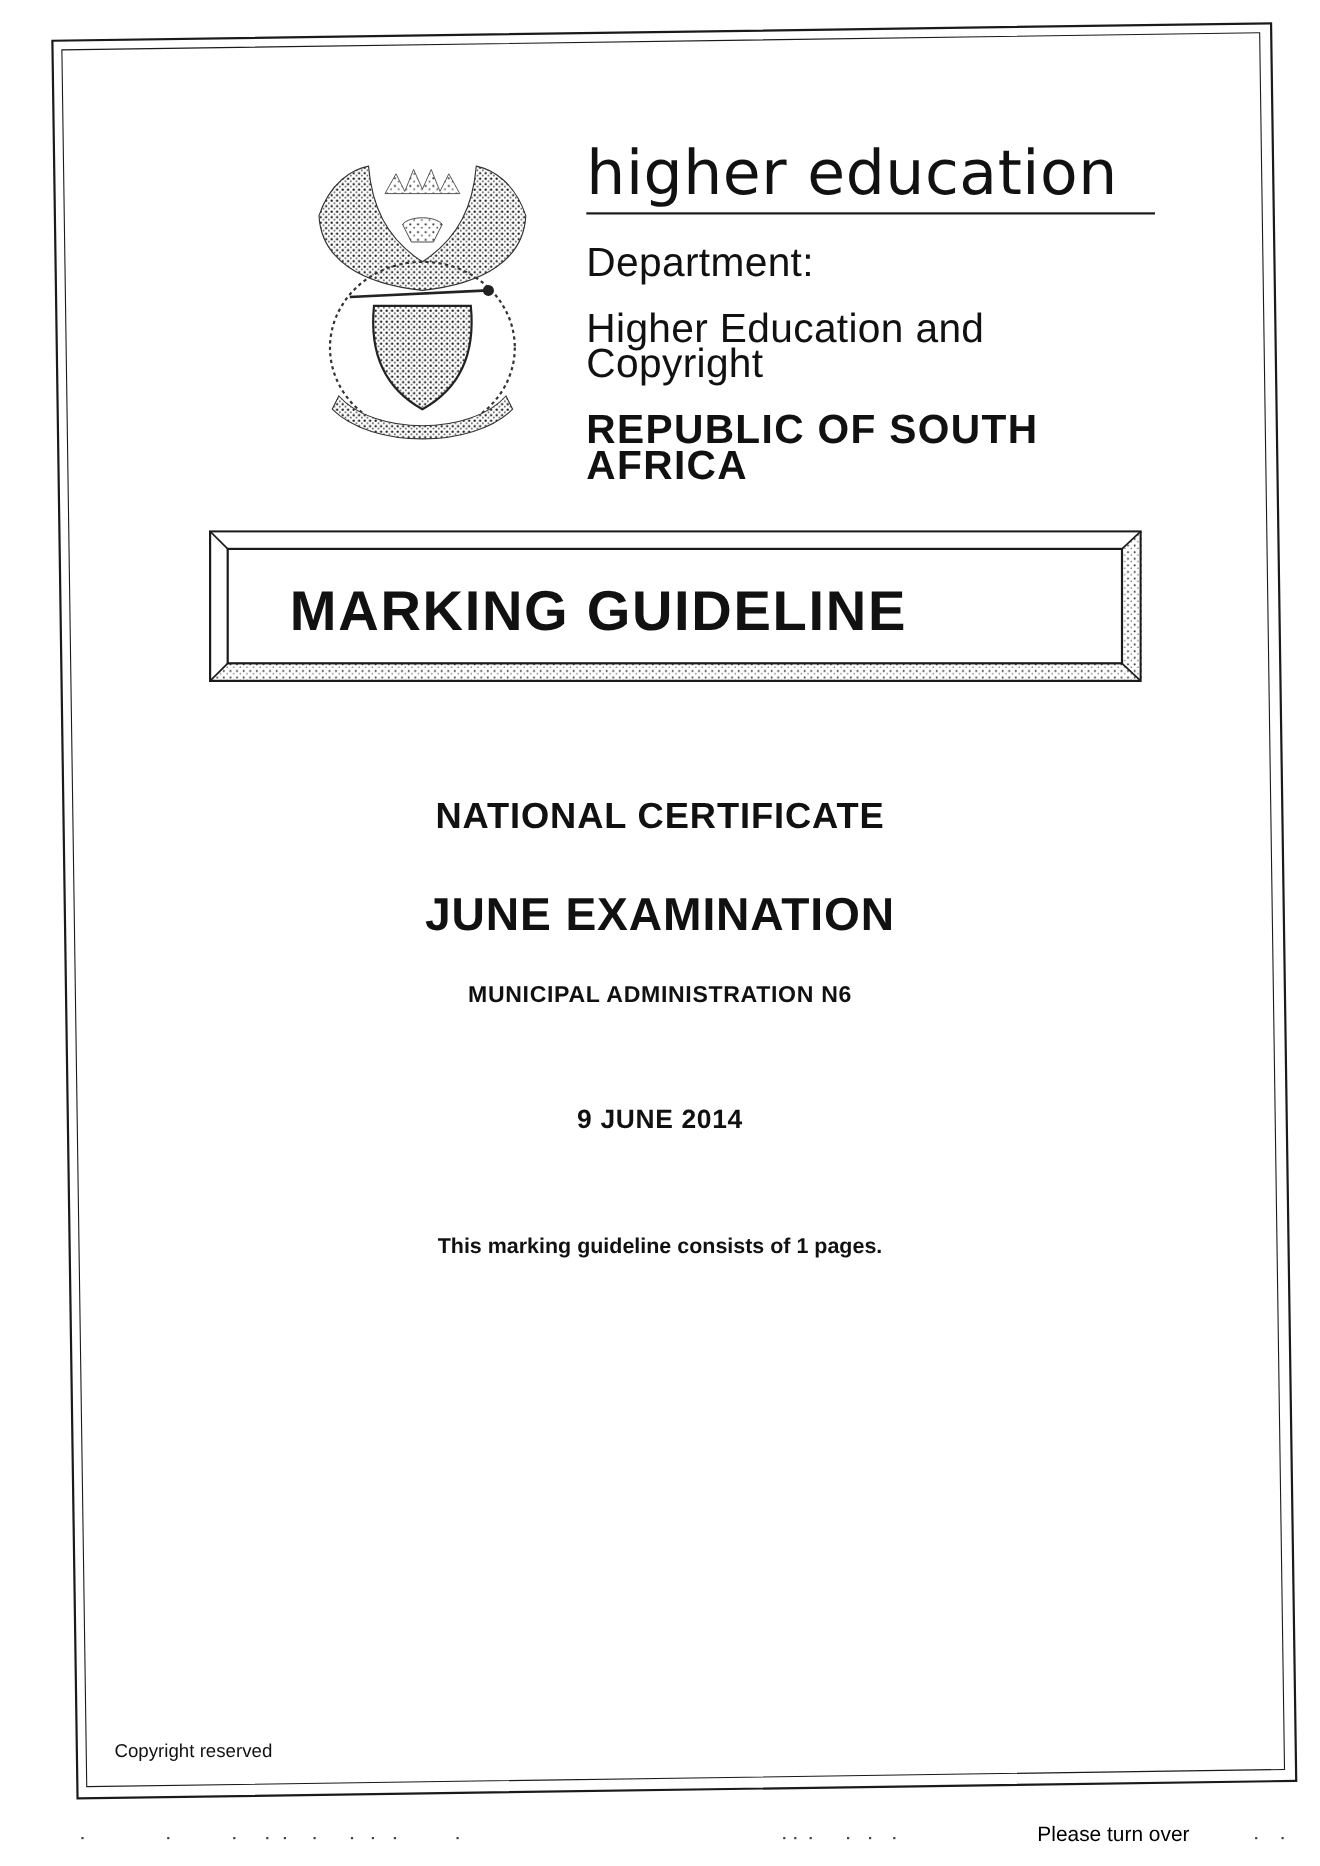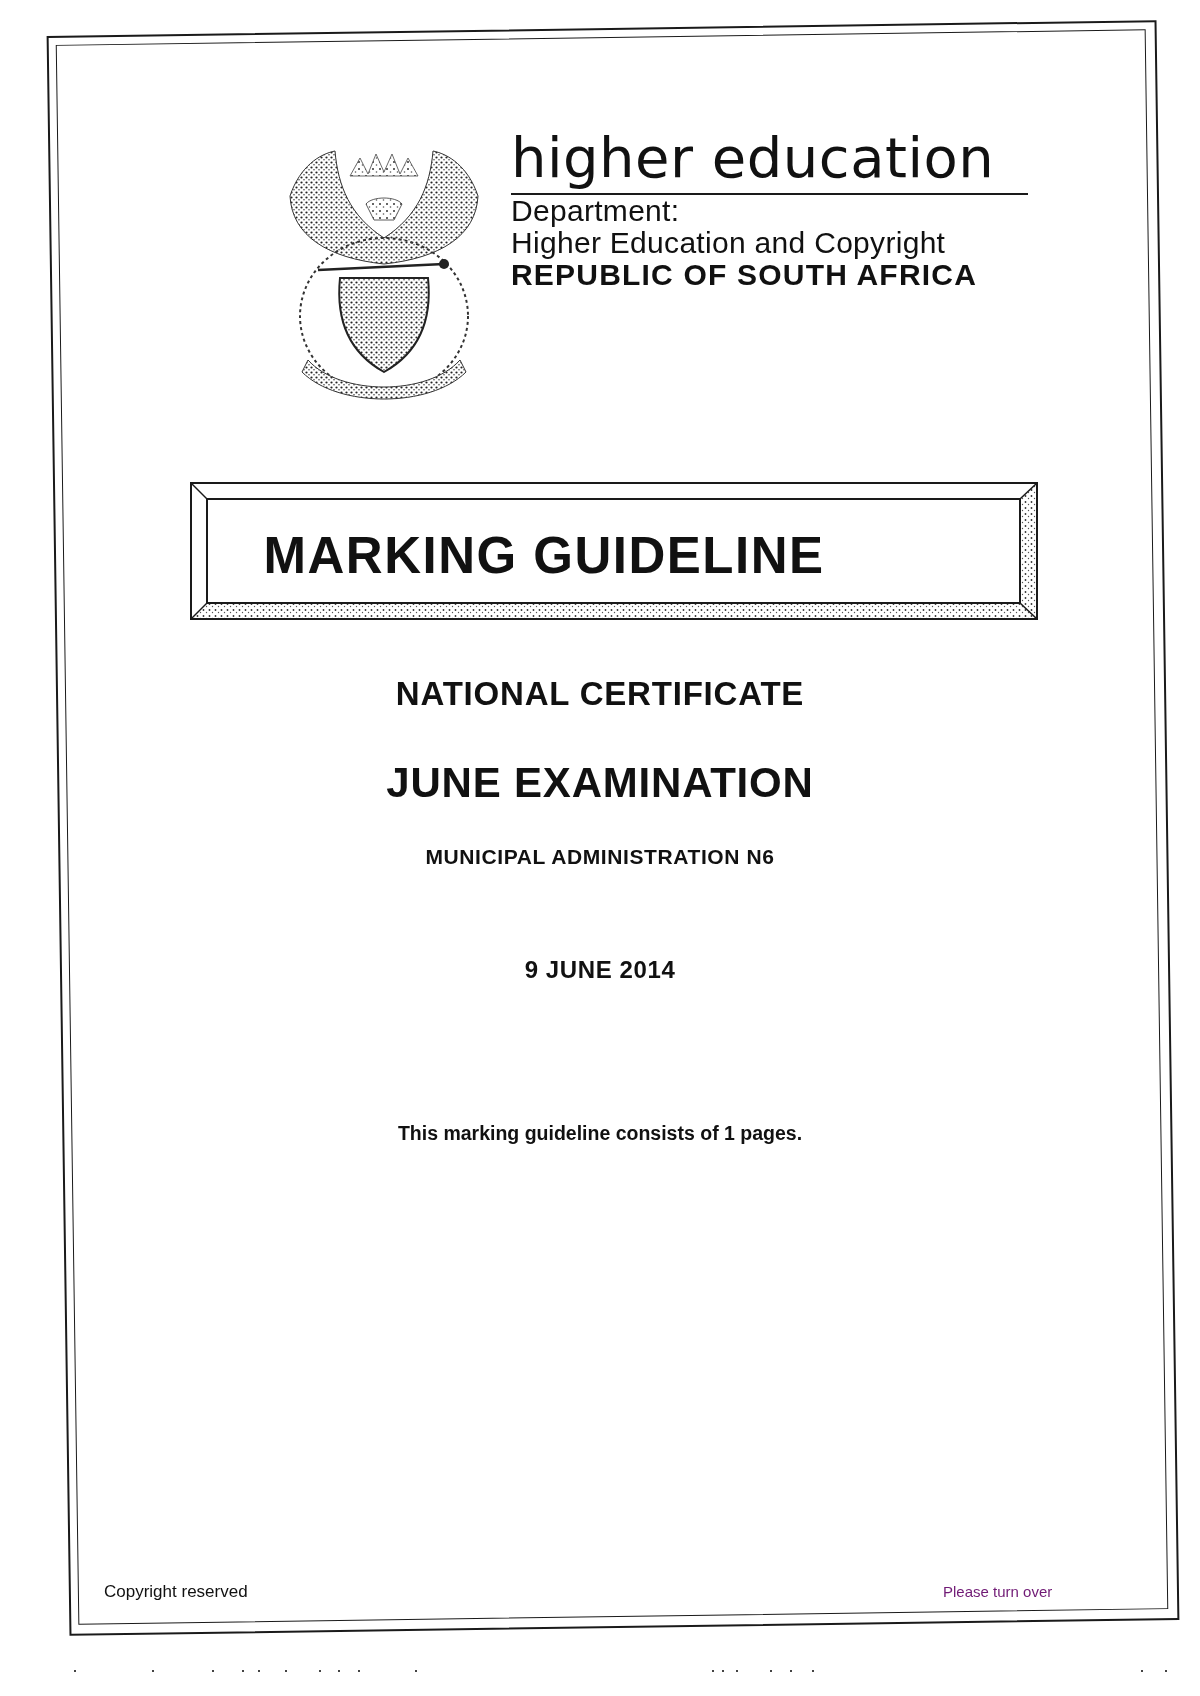--- a/index.html
+++ b/index.html
@@ -3,40 +3,40 @@
   <meta charset="utf-8">
   <style>
     html, body { margin: 0; padding: 0; background: #ffffff; }
     body { width: 1200px; height: 1696px; position: relative; overflow: hidden;
            font-family: "Liberation Sans", sans-serif; color: #111; }
     .frame-outer { position: absolute; left: 58px; top: 28px; width: 1106px; height: 1596px;
                    border: 2.5px solid #1a1a1a; transform: rotate(-0.82deg); transform-origin: center; }
     .frame-inner { position: absolute; left: 67px; top: 37px; width: 1088px; height: 1578px;
                    border: 1.5px solid #1a1a1a; transform: rotate(-0.82deg); transform-origin: center; }
     .crest { position: absolute; left: 280px; top: 146px; width: 208px; height: 254px; }
-    .brand { position: absolute; left: 511px; top: 132px; width: 525px; }
+    .brand { position: absolute; left: 533px; top: 132px; width: 525px; }
     .brand-title { font-family: "DejaVu Sans", sans-serif; font-size: 56px; line-height: 51px;
                    font-weight: normal; color: #111; letter-spacing: 0.5px; }
     .brand-rule { margin-top: 10px; height: 0; border-top: 2px solid #1a1a1a; width: 517px; }
-    .dept { margin-top: 0; font-size: 30px; line-height: 32px; color: #111; letter-spacing: 0.3px; }
+    .dept { margin-top: 28px; font-size: 37px; line-height: 32px; color: #111; letter-spacing: 0.3px; }
     .dept-bold { font-weight: bold; letter-spacing: 1.2px; }
     .title-box { position: absolute; left: 190px; top: 482px; width: 848px; height: 138px; }
     .title-box svg { position: absolute; left: 0; top: 0; }
     .title-text { position: absolute; left: 0; width: 708px; top: 44px; text-align: center;
                   font-size: 51px; font-weight: bold; letter-spacing: 1.5px; color: #111; }
     .center-line { position: absolute; left: 0; width: 1200px; text-align: center;
-                   font-weight: bold; color: #111; }
+                   font-weight: bold; color: #111; margin-top: 48px; }
     .l1 { top: 675px; font-size: 33px; letter-spacing: 0.8px; }
     .l2 { top: 759px; font-size: 42px; letter-spacing: 0.8px; }
     .l3 { top: 845px; font-size: 21px; letter-spacing: 0.6px; }
     .l4 { top: 956px; font-size: 24px; letter-spacing: 0.6px; }
     .pages { position: absolute; left: 0; width: 1200px; top: 1122px; text-align: center;
              font-size: 19.5px; font-weight: bold; color: #111; }
     .foot-left { position: absolute; left: 104px; top: 1582px; font-size: 17px; color: #111; }
-    .foot-right { position: absolute; left: 943px; top: 1583px; font-size: 15px; color: #701a75; }
+    .foot-right { position: absolute; left: 943px; top: 1658px; font-size: 19px; color: #000000; }
     .specks { position: absolute; left: 0; top: 1668px; width: 1200px; height: 6px; }
   </style>
 </head>
 <body>
 
 <div class="frame-outer"></div>
 <div class="frame-inner"></div>
 
 <div class="crest">
   <svg width="208" height="254" viewBox="0 0 208 254">

